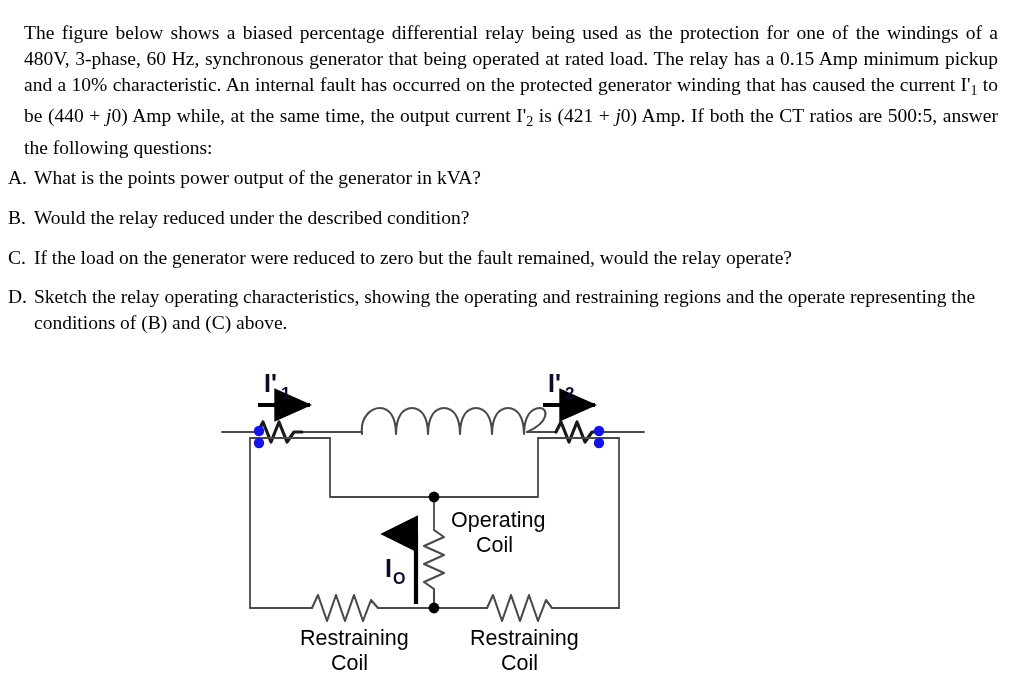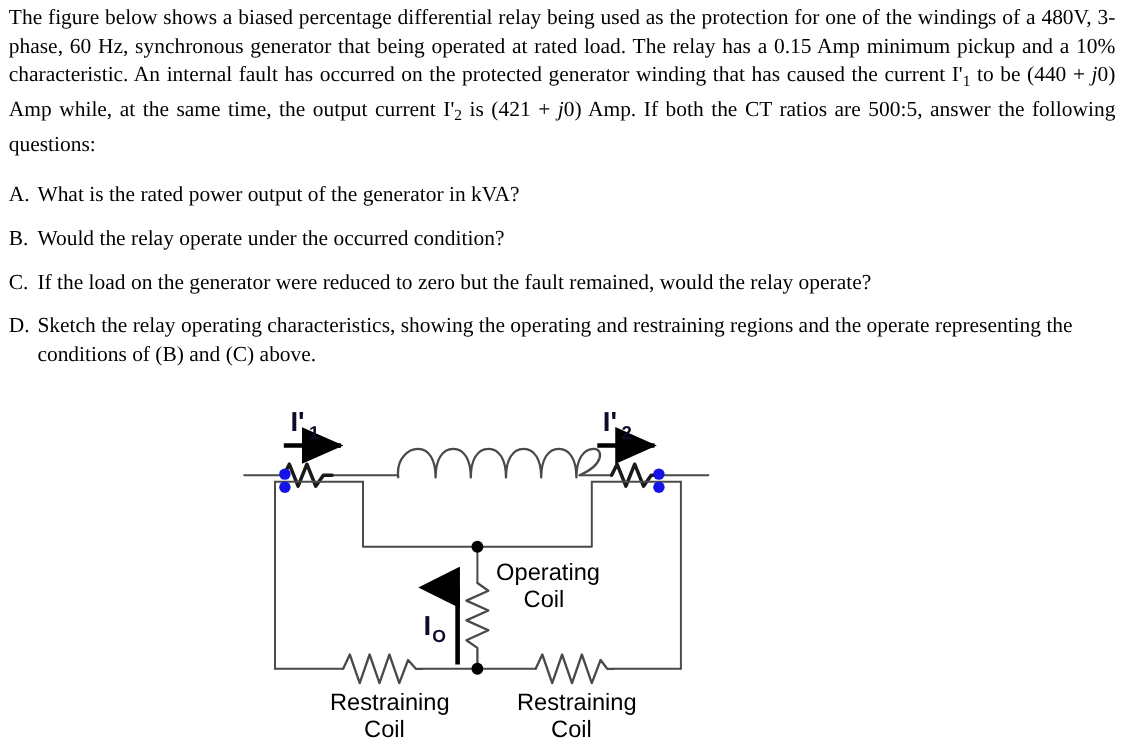--- a/index.html
+++ b/index.html
@@ -19,21 +19,21 @@
   .problem-body {
     position: absolute;
     left: 8px;
     top: 4px;
     width: 1006px;
     font-size: 19.5px;
     line-height: 25.8px;
     text-align: justify;
     text-justify: inter-word;
   }
-  .problem-body p { margin: 0; }
+  .problem-body p { margin: 16px; }
 
   .italic-j { font-style: italic; }
 
   .questions {
     position: absolute;
     left: 8px;
     top: 165px;
     width: 1006px;
     font-size: 19.5px;
     line-height: 25.8px;
@@ -67,25 +67,25 @@
 </head>
 <body>
 
 <div class="problem-body">
   <p><span>The figure below shows a biased percentage differential relay being used as the protection for one of the windings of a 480V, 3-phase, 60 Hz, synchronous generator that being operated at rated load.  The relay has a 0.15 Amp minimum pickup and a 10% characteristic.  An internal fault has occurred on the protected generator winding that has caused the current I'</span><span class="sub">1</span><span> to be (440 + </span><span class="italic-j">j</span><span>0) Amp while, at the same time, the output current I'</span><span class="sub">2</span><span> is (421 + </span><span class="italic-j">j</span><span>0) Amp.  If both the CT ratios are 500:5, answer the following questions:</span></p>
 </div>
 
 <div class="questions">
   <div class="q-row">
     <div class="q-letter">A.</div>
-    <div class="q-text">What is the rated power output of the generator in kVA?</div>
+    <div class="q-text">What is the points power output of the generator in kVA?</div>
   </div>
   <div class="q-row">
     <div class="q-letter">B.</div>
-    <div class="q-text">Would the relay operate under the occurred condition?</div>
+    <div class="q-text">Would the relay reduced under the described condition?</div>
   </div>
   <div class="q-row">
     <div class="q-letter">C.</div>
     <div class="q-text">If the load on the generator were reduced to zero but the fault remained, would the relay operate?</div>
   </div>
   <div class="q-row">
     <div class="q-letter">D.</div>
     <div class="q-text">Sketch the relay operating characteristics, showing the operating and restraining regions and the operate representing the conditions of (B) and (C) above.</div>
   </div>
 </div>

